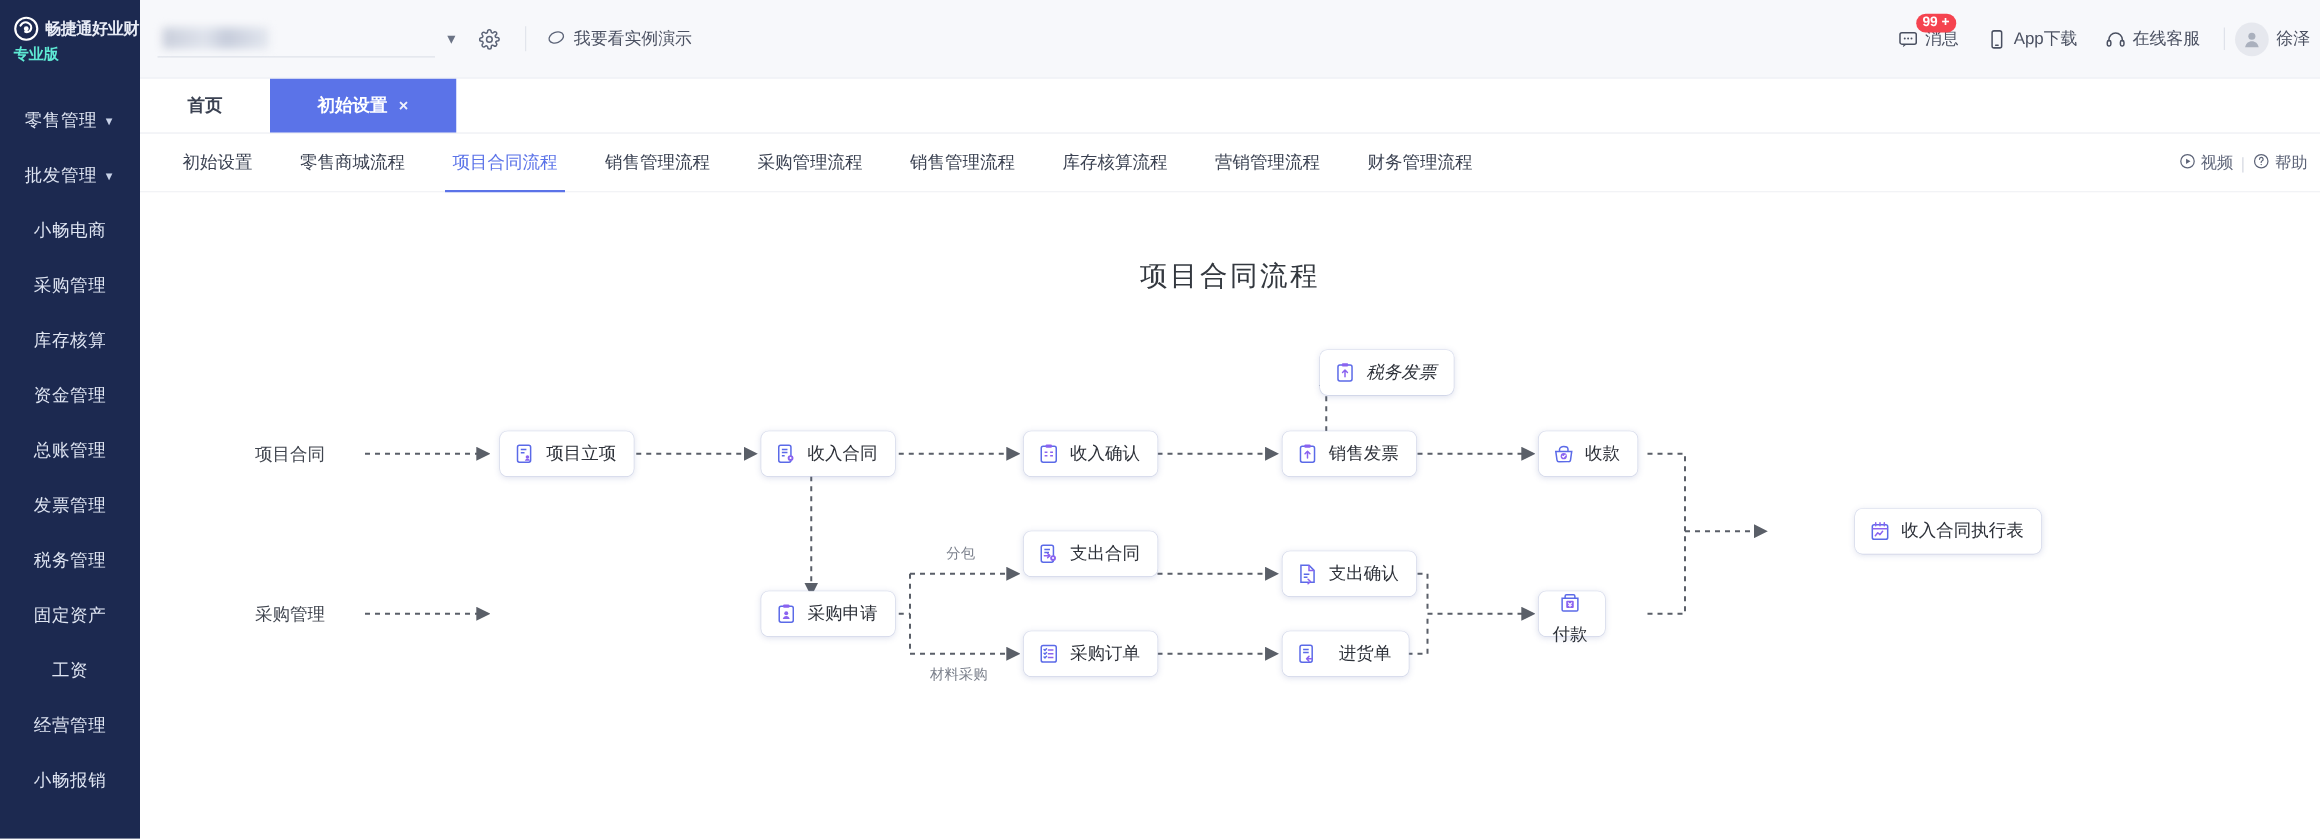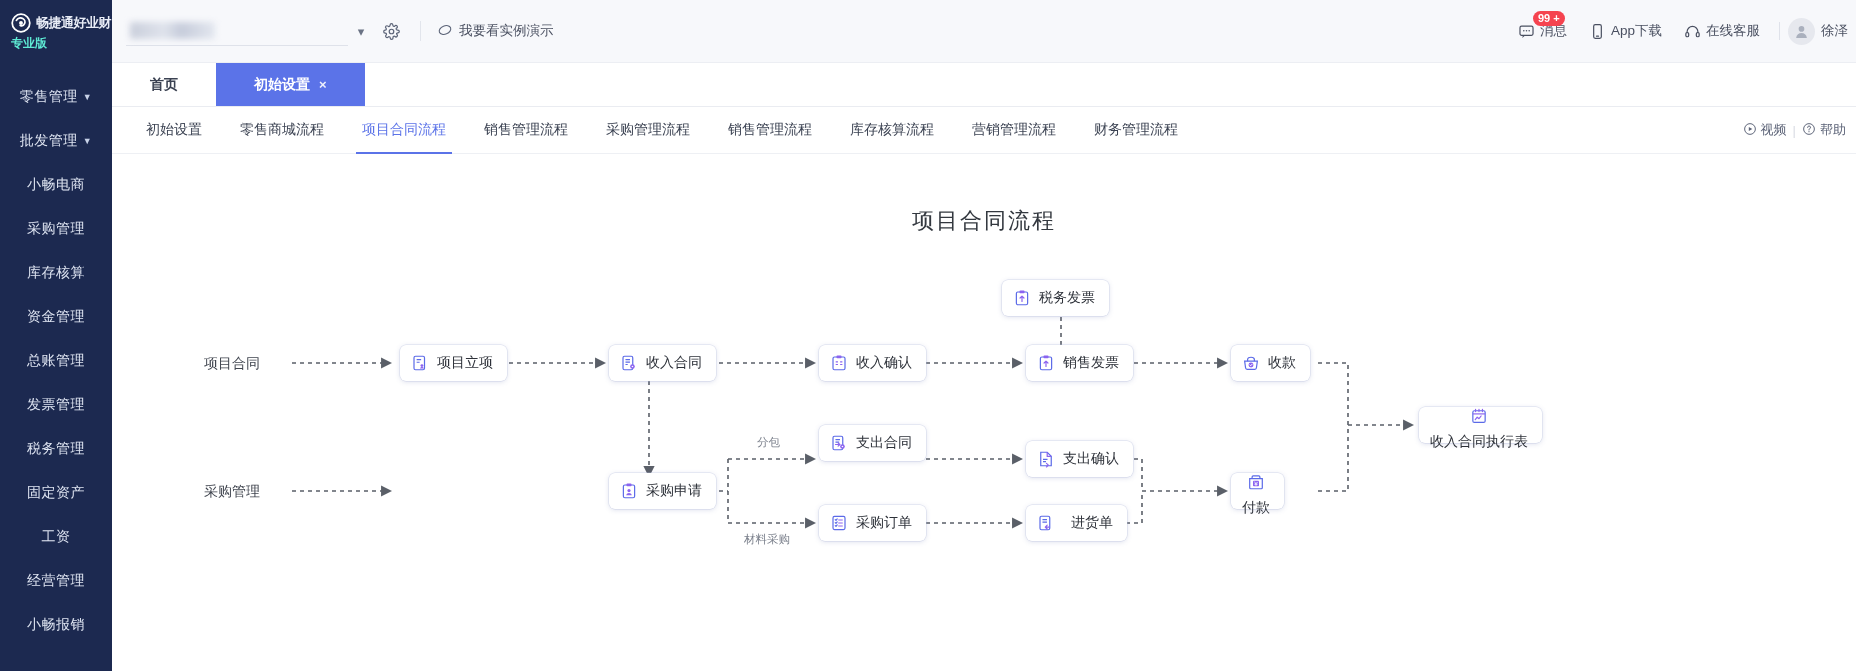--- a/index.html
+++ b/index.html
@@ -490,21 +490,21 @@
       <span>
         <svg width="18" height="18" viewBox="0 0 24 24" fill="none" stroke="#5b6ae8" stroke-width="1.6">
           <rect x="4.5" y="4" width="15" height="17" rx="2"></rect>
           <rect x="8.6" y="2" width="6.8" height="3.6" rx="1.2" fill="#8b63f0" stroke="none"></rect>
           <path d="M12 16.5V9.4M12 9.4l-2.6 2.6M12 9.4l2.6 2.6" stroke="#8b63f0" stroke-linecap="round"></path>
         </svg>
       </span>
       <span class="nlabel">销售发票</span>
     </div>
 
-    <div class="node" style="left:890px; top:126px;">
+    <div class="node" style="left:944px; top:126px;font-style:italic;">
       <span>
         <svg width="18" height="18" viewBox="0 0 24 24" fill="none" stroke="#5b6ae8" stroke-width="1.6">
           <rect x="4.5" y="4" width="15" height="17" rx="2"></rect>
           <rect x="8.6" y="2" width="6.8" height="3.6" rx="1.2" fill="#8b63f0" stroke="none"></rect>
           <path d="M12 16.5V9.4M12 9.4l-2.6 2.6M12 9.4l2.6 2.6" stroke="#8b63f0" stroke-linecap="round"></path>
         </svg>
       </span>
       <span class="nlabel">税务发票</span>
     </div>
 
@@ -513,21 +513,21 @@
         <svg width="18" height="18" viewBox="0 0 24 24" fill="none" stroke="#5b6ae8" stroke-width="1.6">
           <path d="M3.5 9.5h17l-1.3 9.2a2 2 0 0 1-2 1.7H6.8a2 2 0 0 1-2-1.7z"></path>
           <path d="M7.5 9.5V7.2c0-1.6 2-2.9 4.5-2.9s4.5 1.3 4.5 2.9v2.3"></path>
           <circle cx="12" cy="14.6" r="3.3" fill="#8b63f0" stroke="none"></circle>
           <path d="M10.6 14.6l1 1.1 2-2.2" stroke="#fff" stroke-width="1.3" stroke-linecap="round" stroke-linejoin="round"></path>
         </svg>
       </span>
       <span class="nlabel">收款</span>
     </div>
 
-    <div class="node" style="left:1307px; top:253px;flex-direction:column;">
+    <div class="node" style="left:1372px; top:253px;">
       <span>
         <svg width="18" height="18" viewBox="0 0 24 24" fill="none" stroke="#5b6ae8" stroke-width="1.6">
           <rect x="3.8" y="5" width="16.4" height="15.6" rx="2"></rect>
           <path d="M3.8 9.2h16.4" stroke="#8b63f0"></path>
           <path d="M7.4 3v3.1M12 3v3.1M16.6 3v3.1" stroke="#8b63f0" stroke-linecap="round"></path>
           <path d="M7 16.8l2.6-3.2 2.4 2 2.8-3.6" stroke="#8b63f0" stroke-linecap="round" stroke-linejoin="round"></path>
         </svg>
       </span>
       <span class="nlabel">收入合同执行表</span>
     </div>

